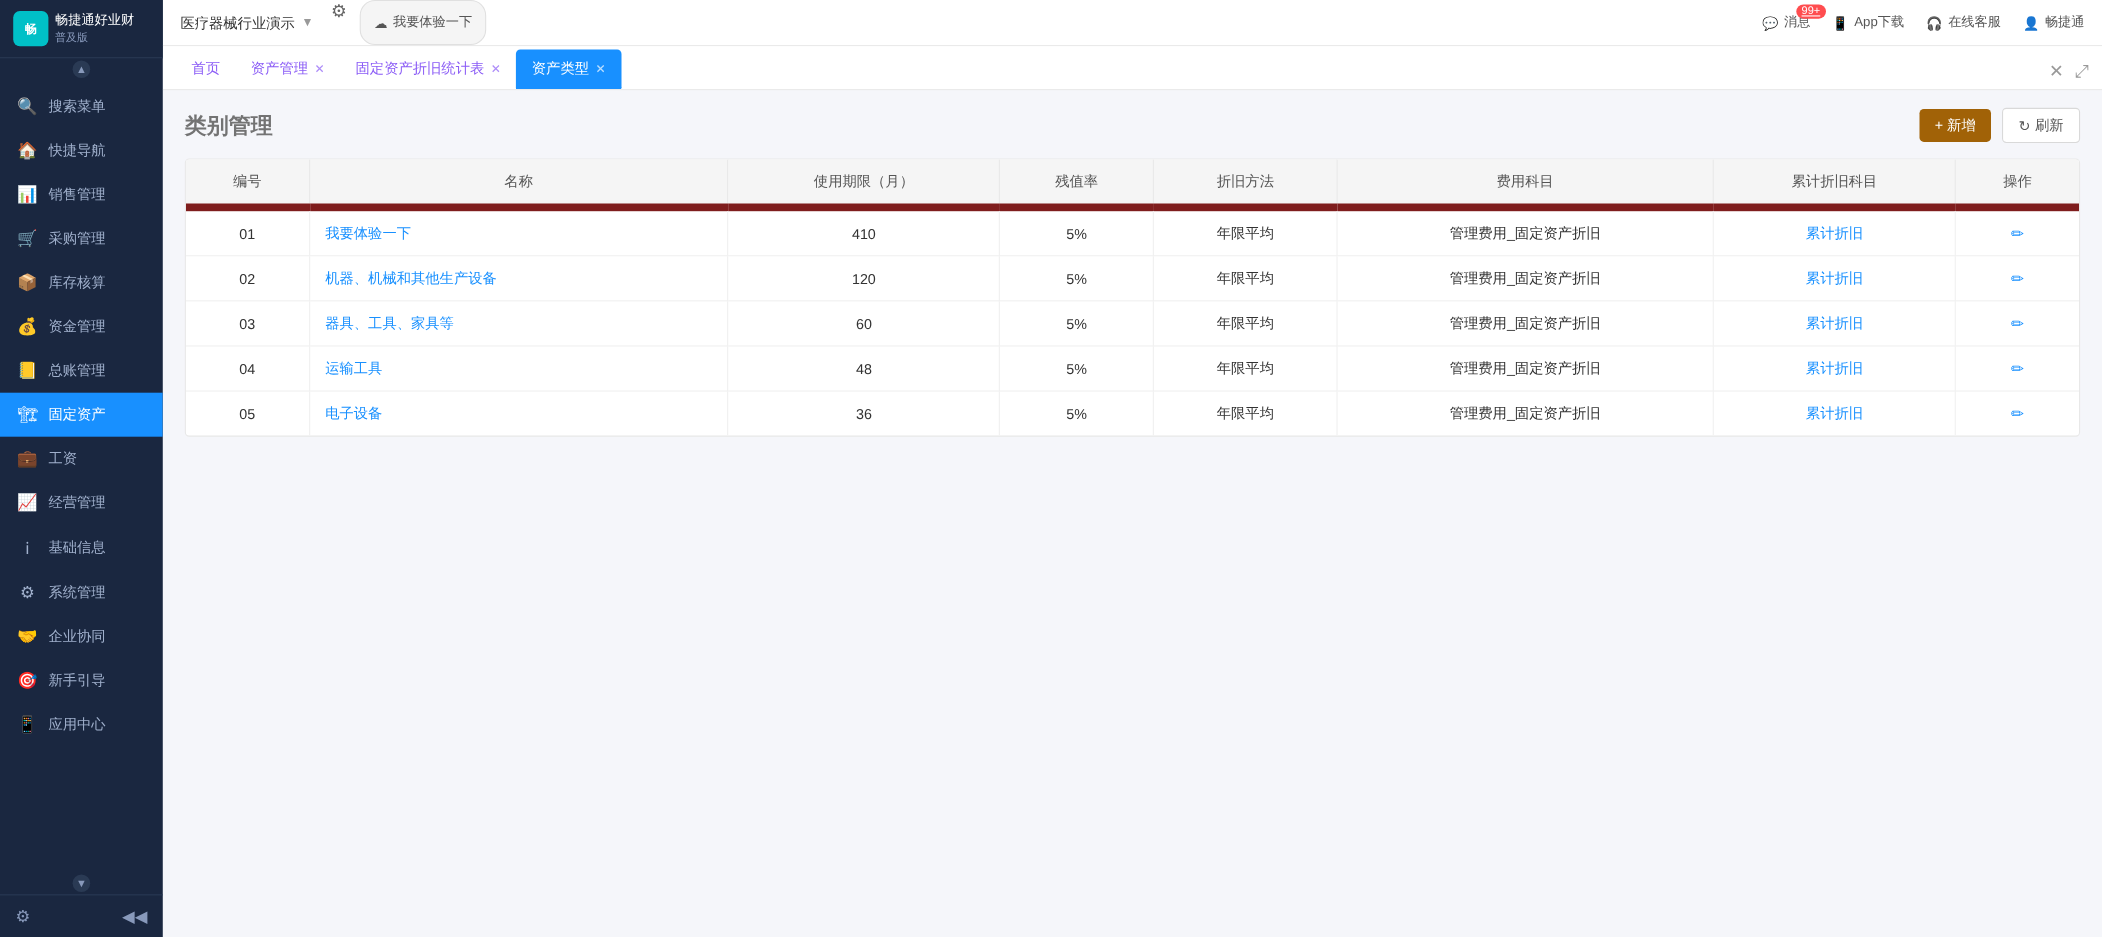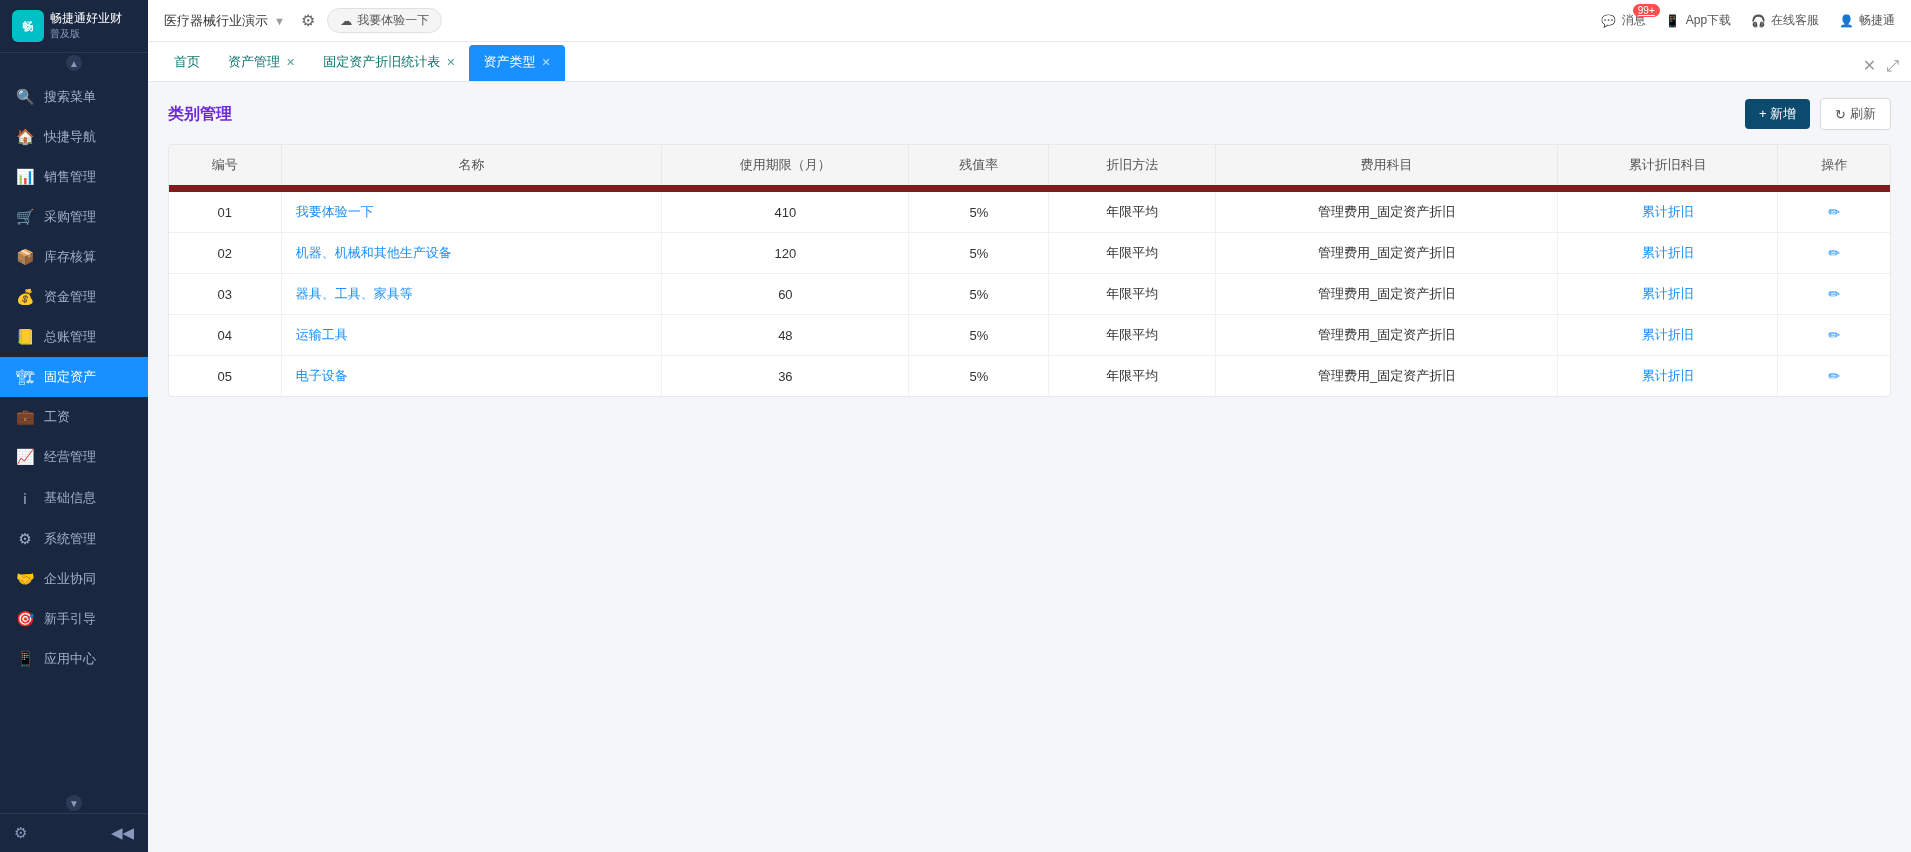--- a/index.html
+++ b/index.html
@@ -90,21 +90,20 @@
       flex-direction: column;
       height: 100%;
       overflow: hidden;
     }
 
     
     .top-header {
       background: white;
       height: 42px;
       display: flex;
-      align-items: center;
       padding: 0 16px;
       border-bottom: 1px solid #e8e8e8;
       gap: 12px;
     }
     .company-selector {
       display: flex;
       align-items: center;
       gap: 6px;
       cursor: pointer;
       color: #333;
@@ -162,21 +161,21 @@
       padding: 0 12px;
       border-bottom: 1px solid #e8e8e8;
       position: relative;
     }
     .tab-item {
       display: flex;
       align-items: center;
       gap: 6px;
       padding: 8px 14px;
       cursor: pointer;
-      color: #0f766e;
+      color: #8b5cf6;
       font-size: 13px;
       border-bottom: 2px solid transparent;
       white-space: nowrap;
     }
     .tab-item.home { border-bottom: 2px solid transparent; }
     .tab-item.active-tab {
       background: #1890ff;
       color: white;
       border-radius: 4px 4px 0 0;
       border-bottom: 2px solid #1890ff;
@@ -200,31 +199,31 @@
     }
 
     
     .page-header {
       display: flex;
       align-items: center;
       justify-content: space-between;
       margin-bottom: 14px;
     }
     .page-title {
-      font-size: 16px;
+      font-size: 20px;
       font-weight: 600;
-      color: #6d28d9;
+      color: #737373;
     }
     .page-actions {
       display: flex;
       align-items: center;
       gap: 10px;
     }
     .btn-primary {
-      background: #0c4a6e;
+      background: #a16207;
       color: white;
       border: none;
       border-radius: 4px;
       padding: 6px 14px;
       font-size: 13px;
       cursor: pointer;
       display: flex;
       align-items: center;
       gap: 4px;
     }

